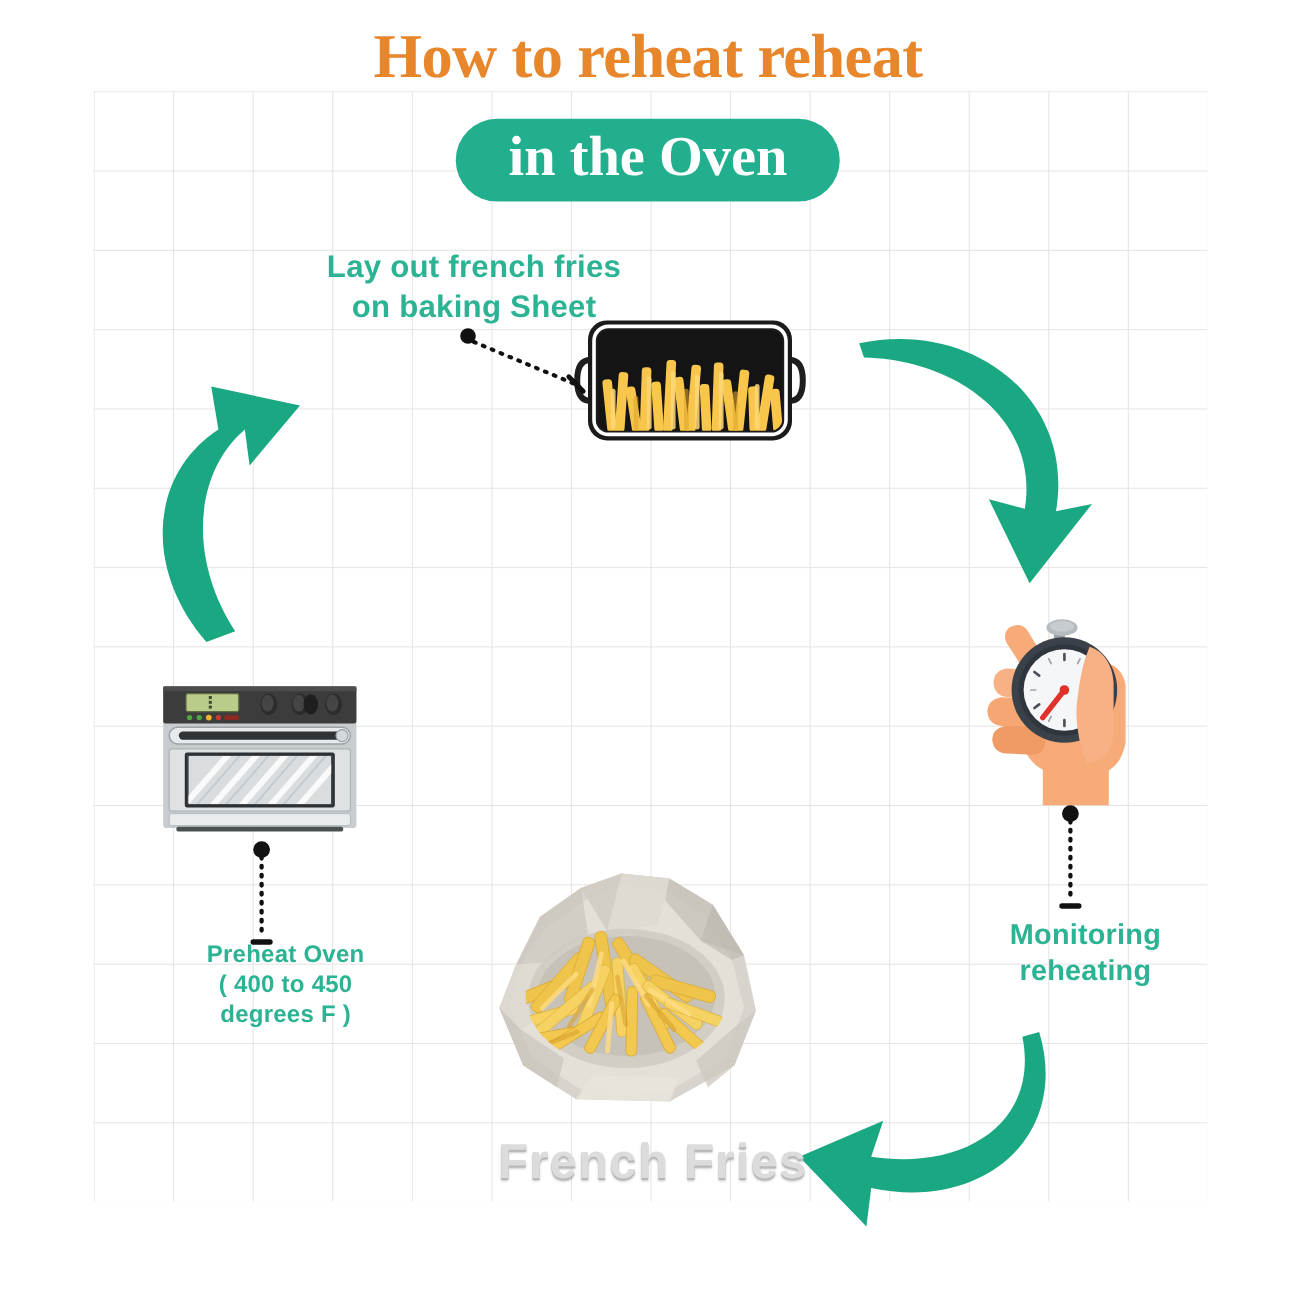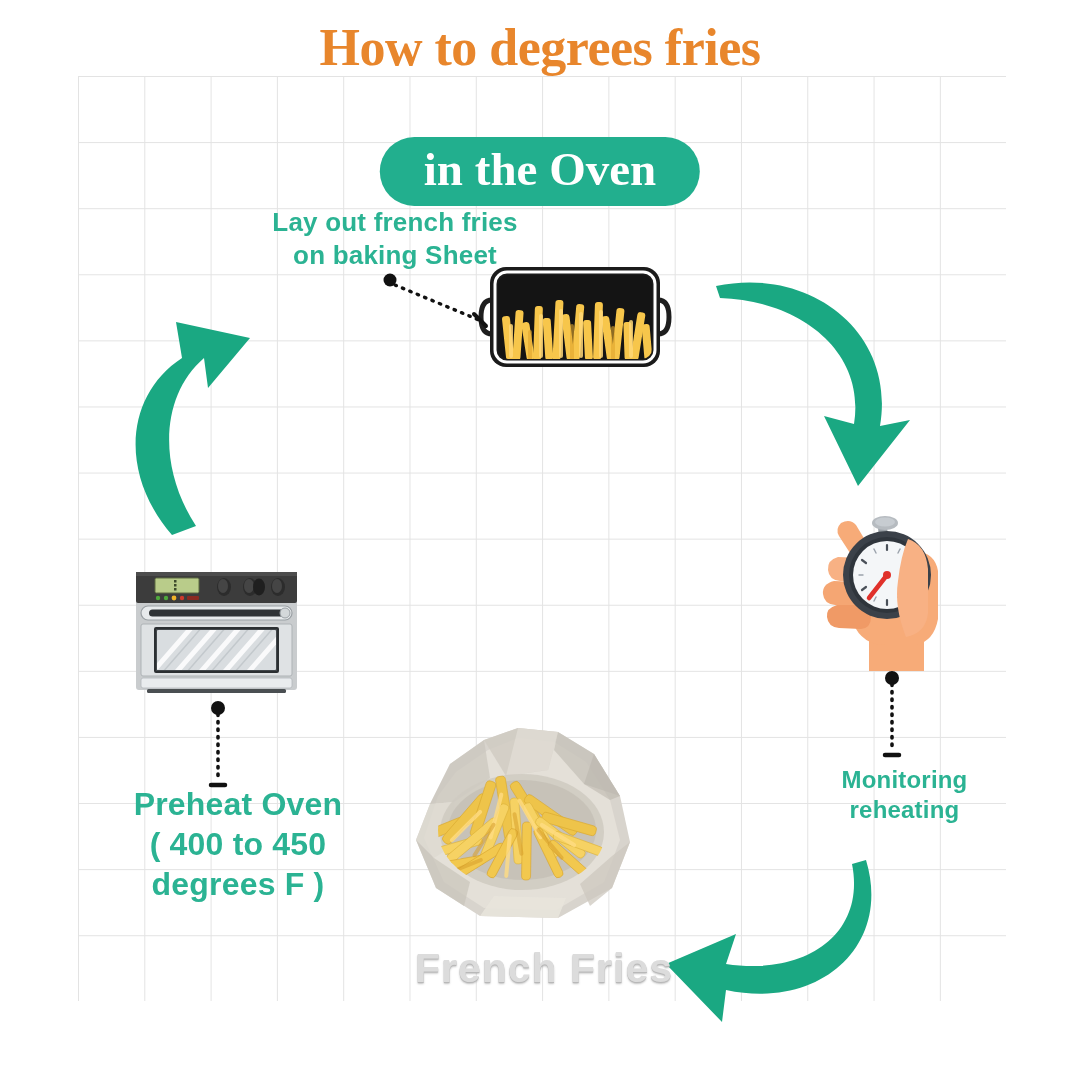--- a/index.html
+++ b/index.html
@@ -35,21 +35,20 @@
     z-index:5;
     white-space:nowrap;
   }
   #title-pill {
     position:absolute; top:99px; left:50%;
     transform:translateX(-50%);
     background:#22af8e;
     border-radius:40px;
     padding:9px 44px 13px 44px;
     z-index:5;
-    margin-top:38px;
   }
   #title-pill-text {
     font-family:"Liberation Serif", serif;
     font-weight:bold;
     font-size:47px;
     color:#ffffff;
     letter-spacing:0px;
     white-space:nowrap;
     line-height:1.0;
   }
@@ -59,21 +58,21 @@
     position:absolute;
     color:#2bb393;
     font-family:"Liberation Sans", sans-serif;
     font-weight:bold;
     text-align:center;
     line-height:1.25;
     z-index:5;
     white-space:pre-line;
   }
   #caption-lay   { top:206px; left:210px; width:370px; font-size:26px; letter-spacing:0.2px; }
-  #caption-preheat { top:784px; left:78px; width:320px; font-size:32px; letter-spacing:0.2px; }
+  #caption-preheat { top:784px; left:78px; width:320px; font-size:20px; letter-spacing:0.2px; }
   #caption-monitor { top:765px; left:757px; width:295px; font-size:24px; letter-spacing:0.2px; }
 
   
   #watermark {
     position:absolute; top:945px; left:4px; width:1080px;
     text-align:center;
     font-family:"Liberation Sans", sans-serif;
     font-weight:bold;
     font-size:41px;
     color:#dcdcdc;
@@ -106,21 +105,21 @@
   
   #arrow-left   { position:absolute; left:110px; top:300px; width:180px; height:235px; z-index:4; }
   #arrow-topright { position:absolute; left:690px; top:258px; width:225px; height:235px; z-index:4; }
   #arrow-bottomright { position:absolute; left:660px; top:838px; width:255px; height:185px; z-index:4; }
 </style>
 </head>
 <body>
 
 <div id="grid-bg"></div>
 
-<div id="title-main">How to degrees fries</div>
+<div id="title-main">How to reheat reheat</div>
 
 <div id="title-pill">
   <div id="title-pill-text">in the Oven</div>
 </div>
 
 <div class="caption" id="caption-lay">Lay out french fries
 on baking Sheet</div>
 
 <div class="caption" id="caption-preheat">Preheat Oven
 ( 400 to 450

